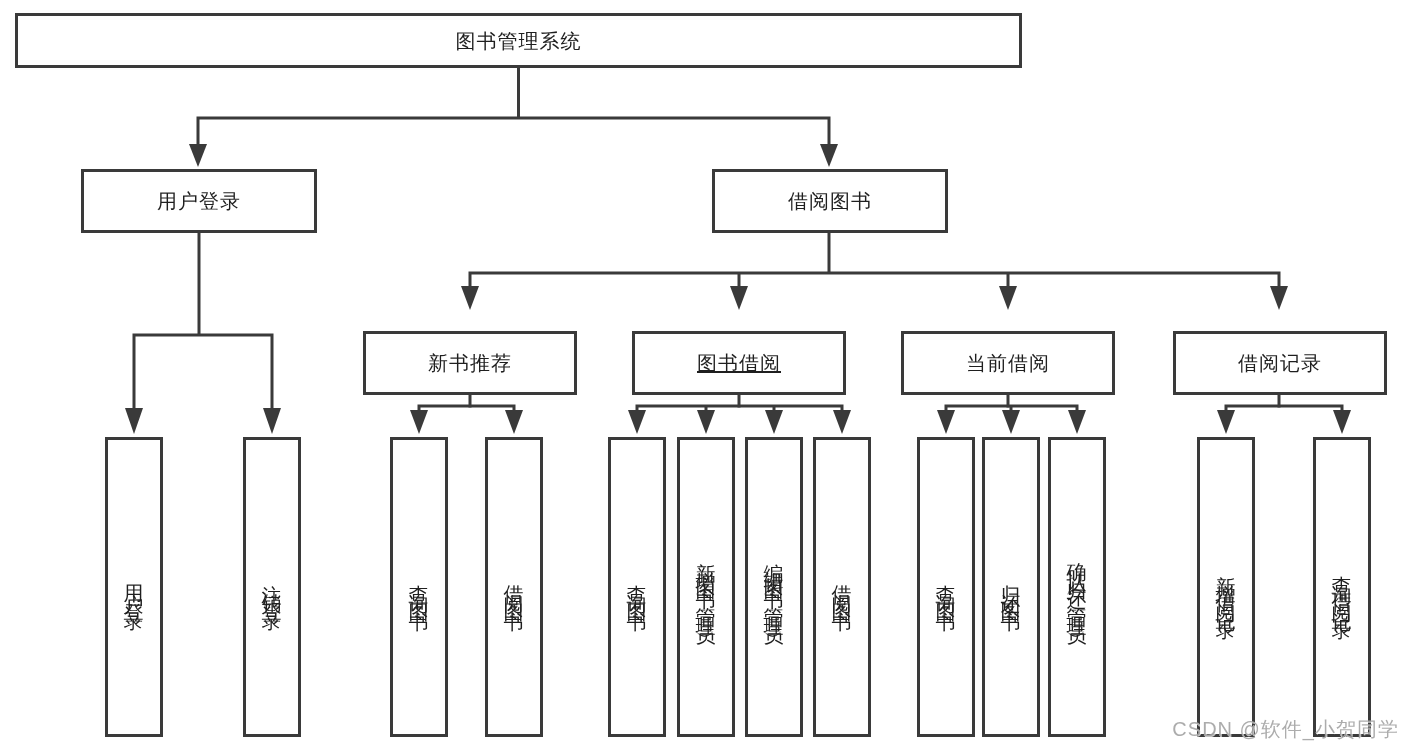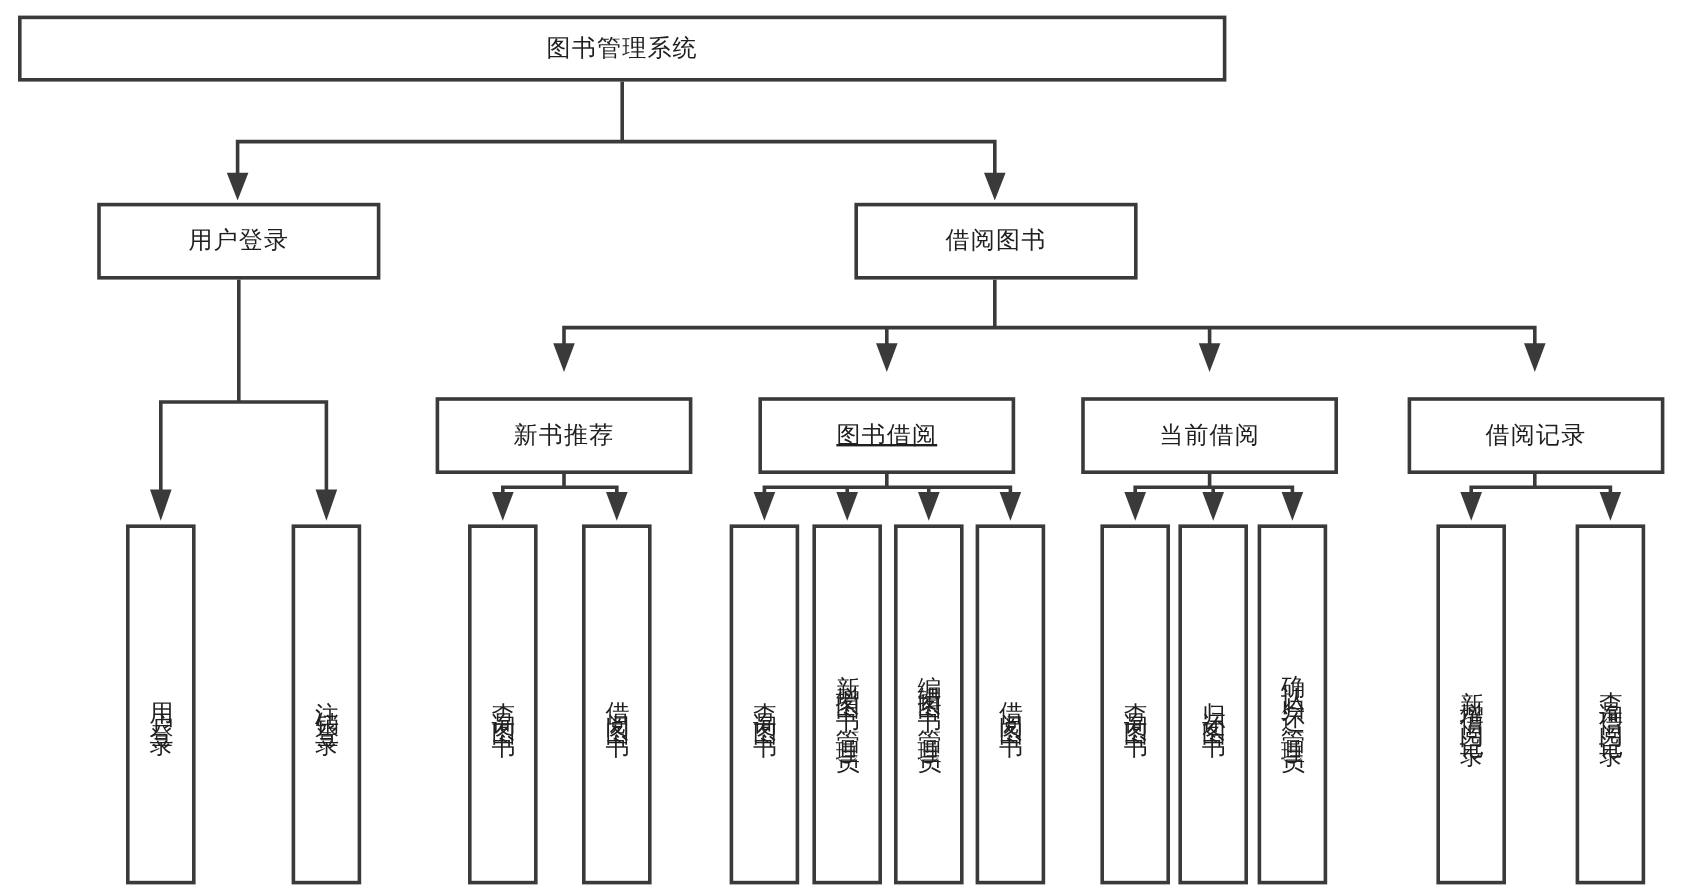--- a/index.html
+++ b/index.html
@@ -155,14 +155,15 @@
   <div class="node leaf" style="left:1048px;">
     <span class="leaf-label">确认归还（管理员）</span>
   </div>
   <div class="node leaf" style="left:1197px;">
     <span class="leaf-label">新增借阅记录</span>
   </div>
   <div class="node leaf" style="left:1313px;">
     <span class="leaf-label">查询借阅记录</span>
   </div>
 
+  <div class="watermark">CSDN @软件_小贺同学</div>
 
 </div>
 
 </body></html>

